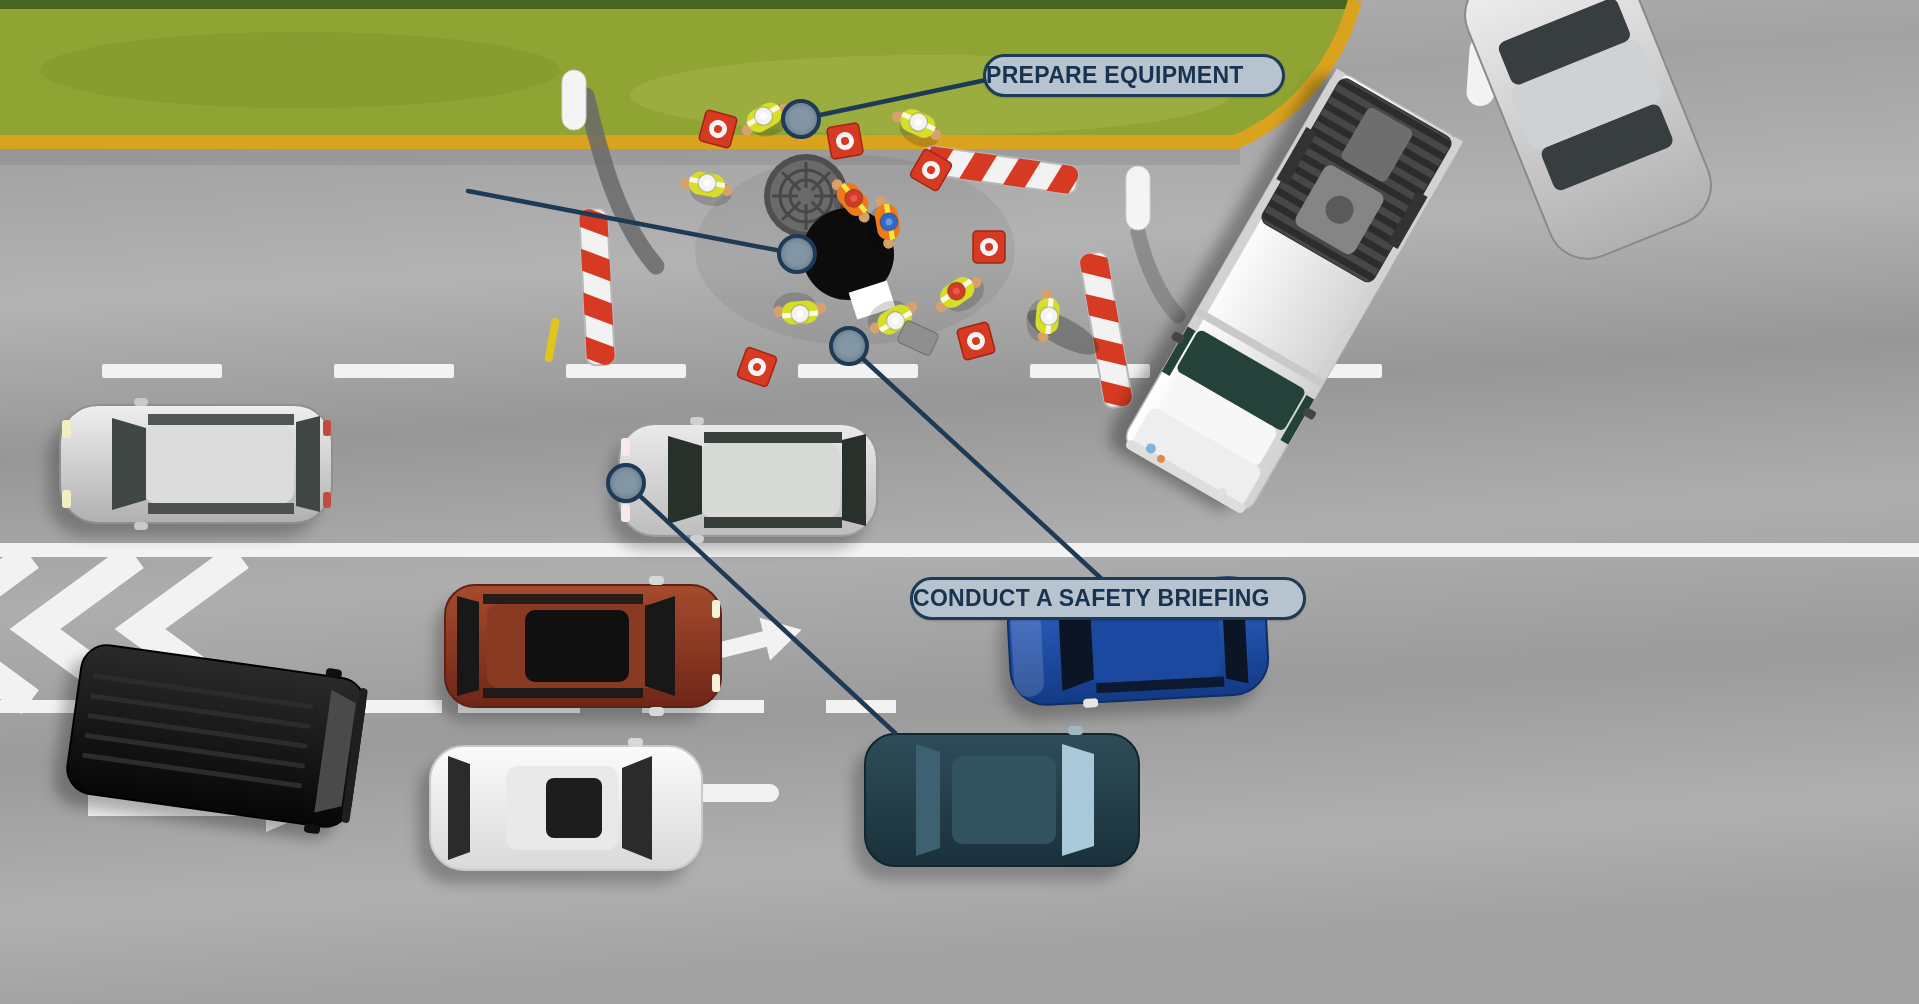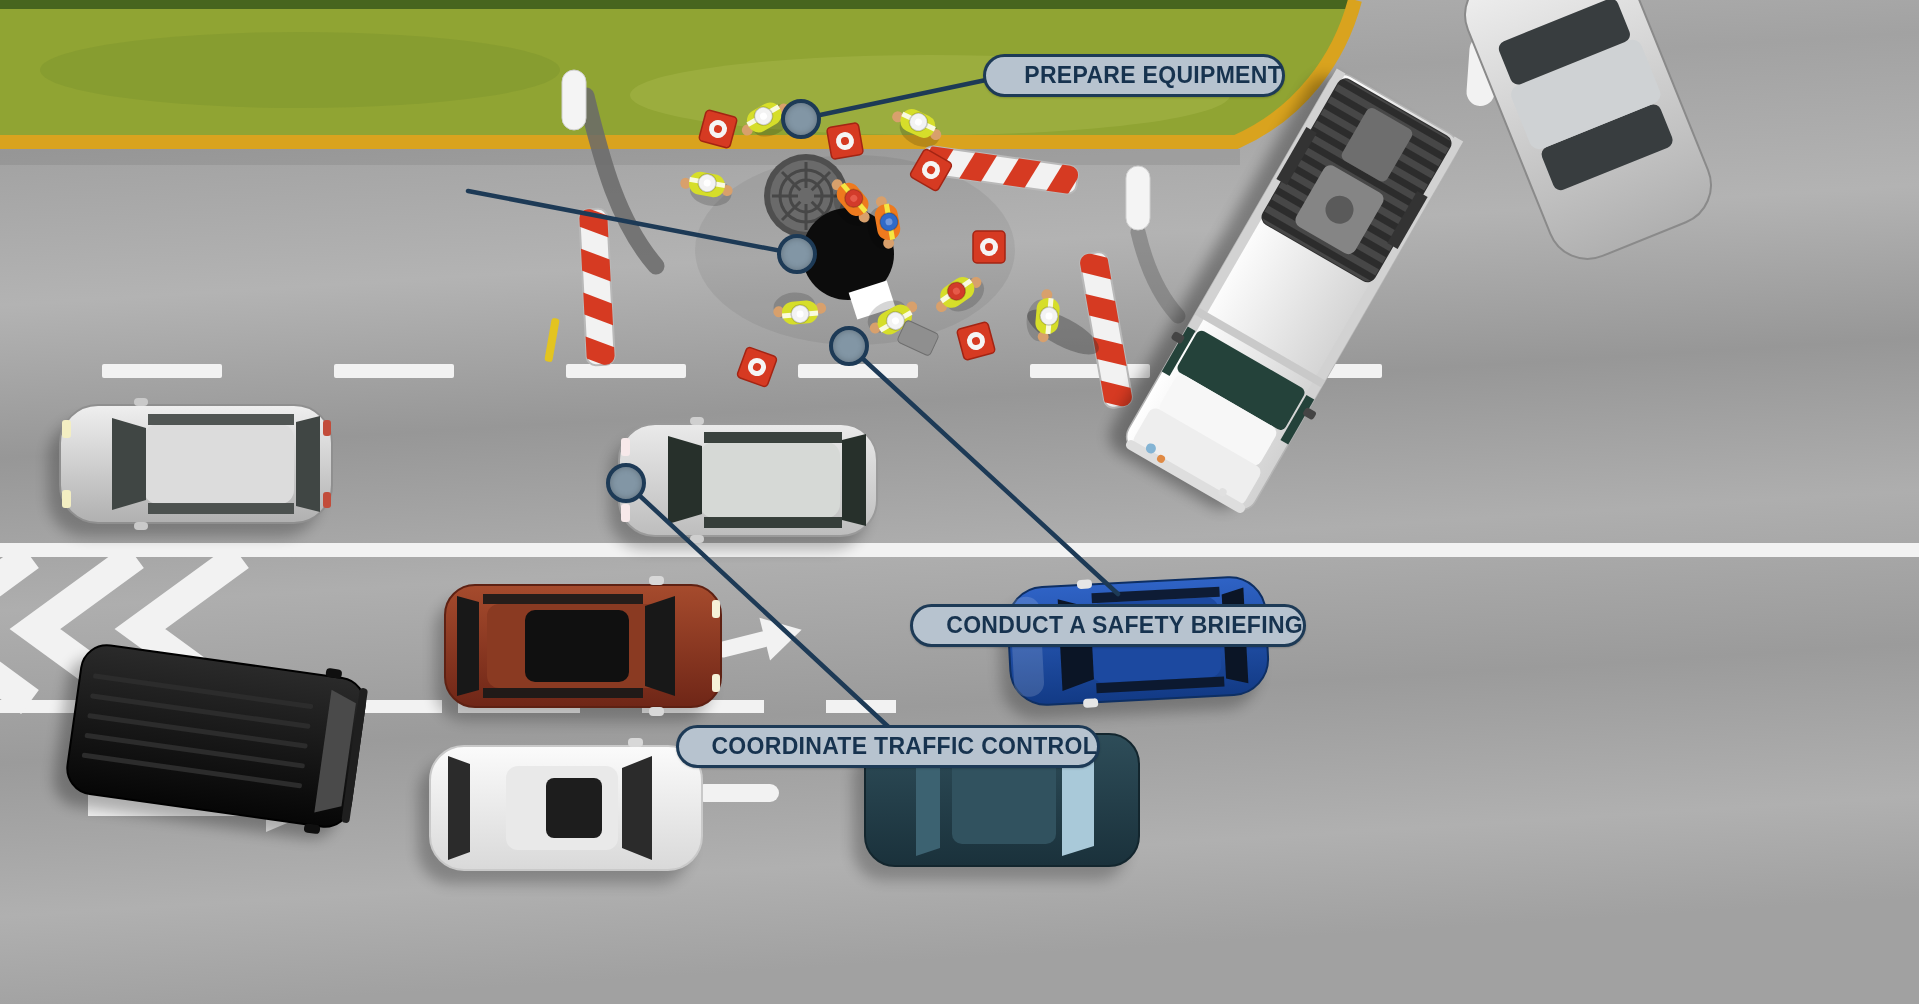--- a/index.html
+++ b/index.html
@@ -1,19 +1,19 @@
 <!DOCTYPE html>
 <html><head>
 <meta charset="utf-8">
 <style>
   html,body{margin:0;padding:0;background:#8d8d8d;}
   .stage{position:relative;width:1919px;height:1004px;overflow:hidden;
          font-family:"Liberation Sans",sans-serif;background:#a5a5a5;}
   .stage svg{position:absolute;left:0;top:0;display:block;}
-  .pill{position:absolute;height:43px;display:flex;align-items:center;justify-content:flex-end;
+  .pill{position:absolute;height:43px;display:flex;align-items:center;justify-content:flex-start;
         background:#b7c3cf;border:3px solid #1d3a56;border-radius:24px;box-sizing:border-box;
         color:#17334f;font-weight:700;font-size:23px;letter-spacing:.3px;white-space:nowrap;
         cursor:pointer;box-shadow:0 1px 2px rgba(0,0,0,.18);}
   .pill span{pointer-events:none;}
   .hotspot{position:absolute;width:40px;height:40px;border-radius:50%;background:#8296a5;
            border:4px solid #1d3a56;box-sizing:border-box;cursor:pointer;
            box-shadow:inset 0 0 6px rgba(0,0,0,.25);}
 </style>
 </head>
 <body>
@@ -413,25 +413,22 @@
     <line x1="801" y1="119" x2="1005" y2="76"></line>
     <line x1="468" y1="191" x2="797" y2="254"></line>
     <line x1="849" y1="346" x2="1118" y2="594"></line>
     <line x1="626" y1="483" x2="895" y2="733"></line>
   </g>
 </svg>
 
 <div class="pill" style="left:983px;top:54px;width:302px">
   <span>PREPARE EQUIPMENT</span>
 </div>
-<div class="pill" style="left:910px;top:604px;width:396px">
+<div class="pill" style="left:910px;top:577px;width:396px">
   <span>CONDUCT A SAFETY BRIEFING</span>
-</div>
-<div class="pill" style="left:676px;top:725px;width:424px">
-  <span>COORDINATE TRAFFIC CONTROL</span>
 </div>
 
 <div class="hotspot" style="left:781px;top:99px"></div>
 <div class="hotspot" style="left:777px;top:234px"></div>
 <div class="hotspot" style="left:829px;top:326px"></div>
 <div class="hotspot" style="left:606px;top:463px"></div>
 
 </div>
 
 </body></html>

